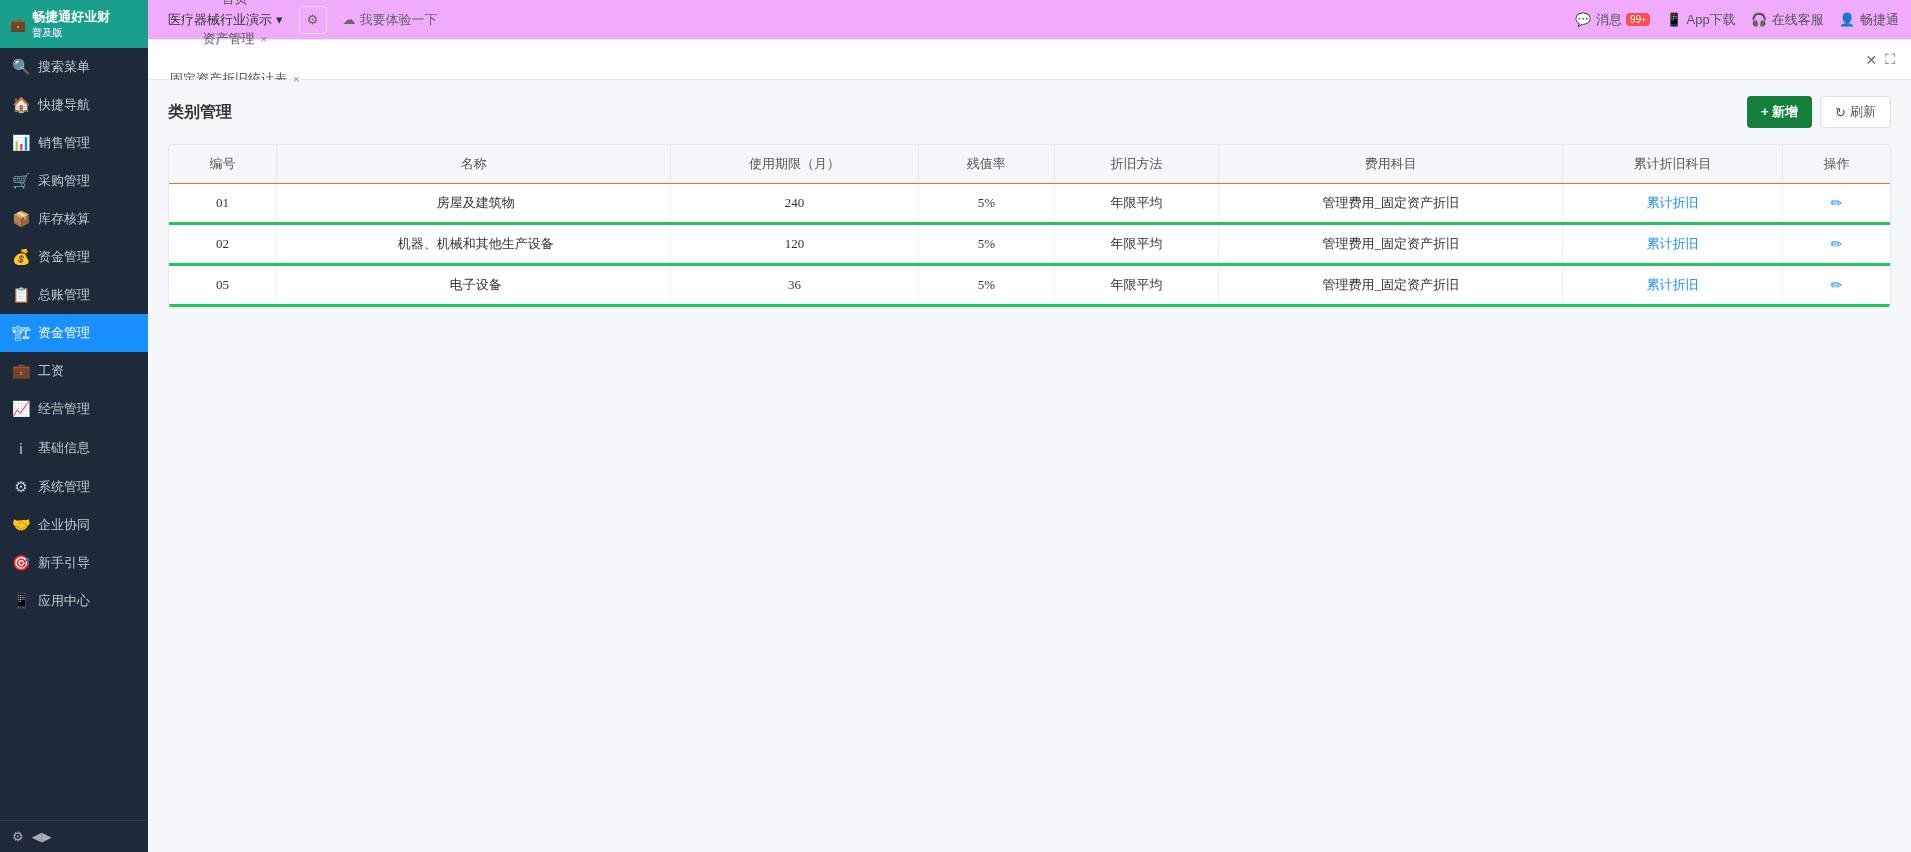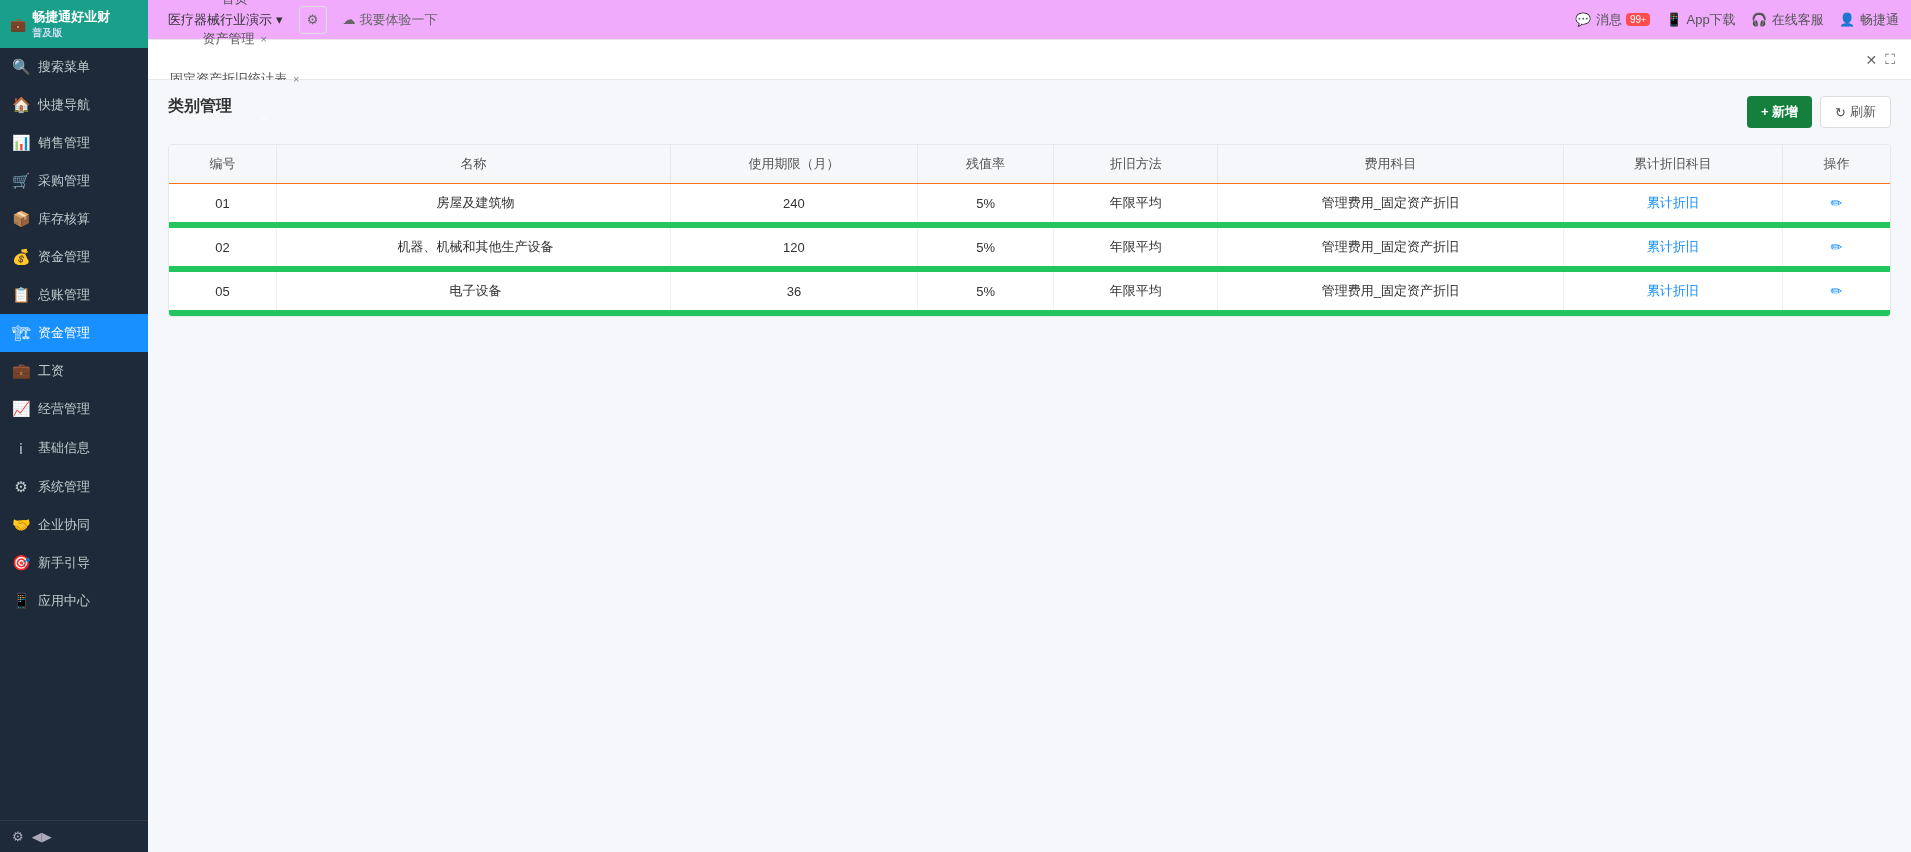--- a/index.html
+++ b/index.html
@@ -172,21 +172,21 @@
 
     
     .content {
       flex: 1;
       padding: 16px 20px;
       overflow: auto;
       background: #f5f7fa;
     }
     .page-header {
       display: flex;
-      align-items: flex-start;
+      align-items: center;
       justify-content: space-between;
       margin-bottom: 16px;
     }
     .page-title {
       font-size: 16px;
       font-weight: bold;
       color: #333;
     }
     .header-actions {
       display: flex;
@@ -240,22 +240,23 @@
       font-size: 13px;
       border-bottom: 1px solid #f97316;
       border-right: 1px solid #e8e8e8;
     }
     th:last-child { border-right: none; }
     td {
       padding: 10px 12px;
       text-align: center;
       color: #333;
       font-size: 13px;
-      border-bottom: 6px solid #22c55e;
+      border-bottom: 3px solid #22c55e;
       border-right: 1px solid #f0f0f0;
+      font-family: Liberation Serif, serif;
     }
     td:last-child { border-right: none; }
     td.name-cell { text-align: center; padding-left: 16px; }
     .edit-icon {
       color: #1890ff;
       cursor: pointer;
       font-size: 14px;
     }
     .link-text {
       color: #1890ff;

